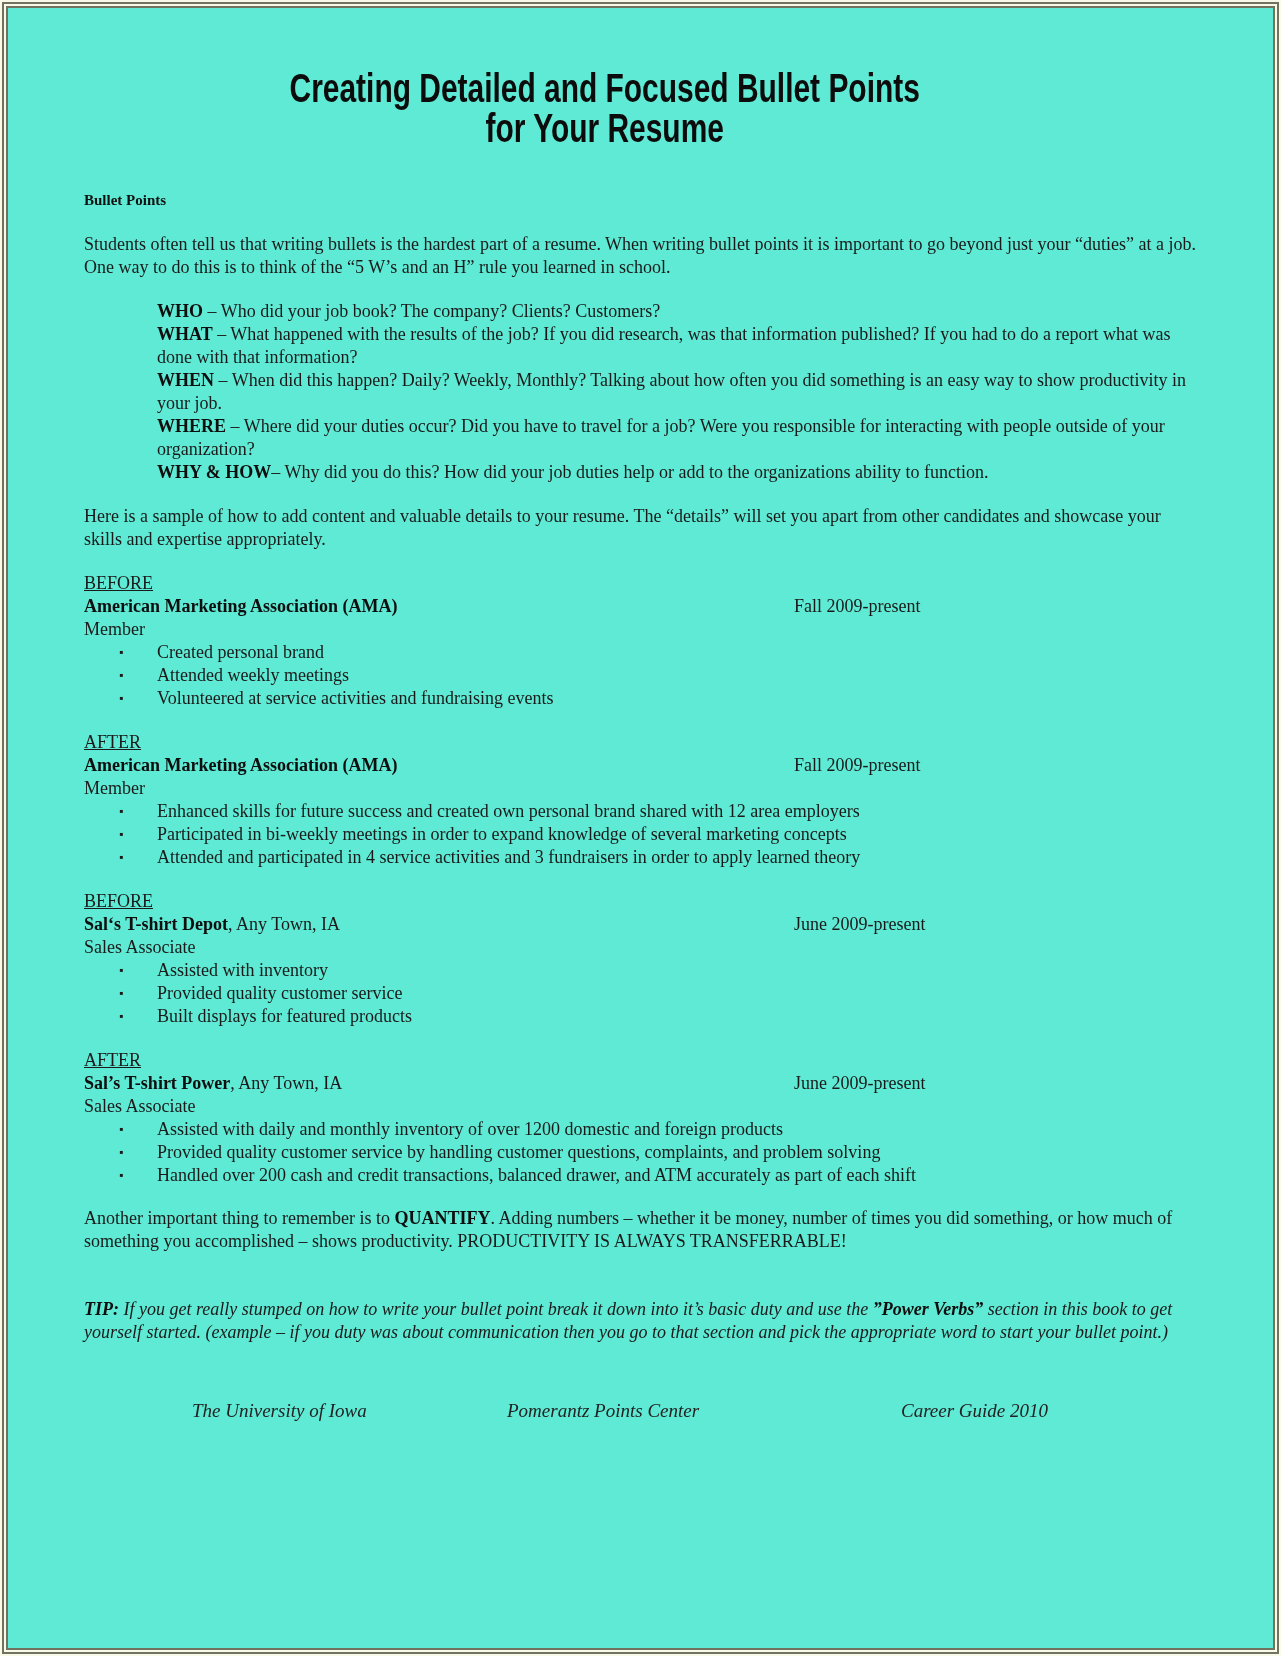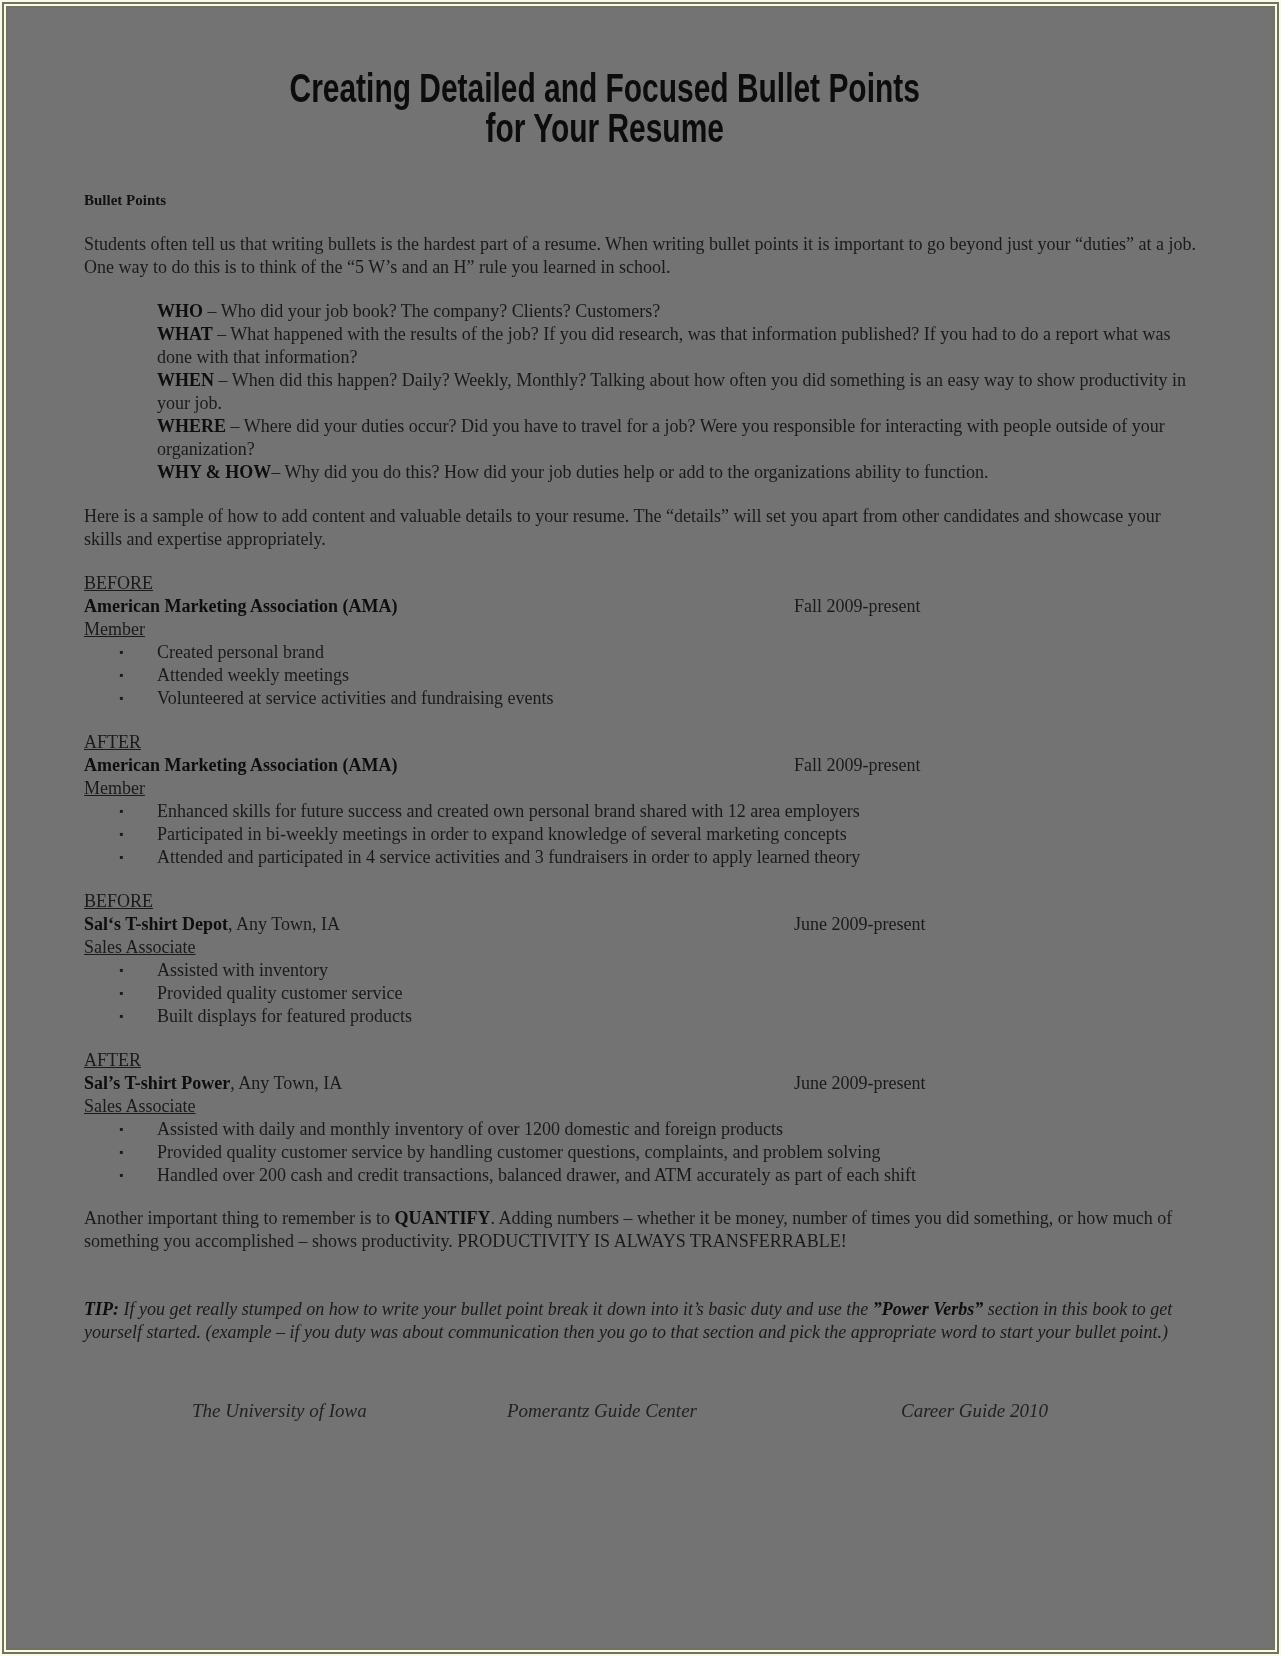--- a/index.html
+++ b/index.html
@@ -15,21 +15,21 @@
   }
   .frame-outer {
     position: absolute;
     inset: 2px;
     border: 2px solid #72735f;
     padding: 2px;
     box-sizing: border-box;
   }
   .page {
     border: 2px solid #72735f;
-    background: #737373;
+    background: #5eead4;
     height: 100%;
     box-sizing: border-box;
     overflow: hidden;
   }
   .content {
     padding: 0 76px;
     font-family: "Liberation Serif", serif;
     font-size: 18px;
     line-height: 23px;
     color: #1a1a1a;
@@ -79,21 +79,20 @@
     font-weight: bold;
     color: #0e0e0e;
   }
   .date-range {
     position: absolute;
     left: 710px;
     top: 0;
     font-weight: normal;
   }
   .role {
-    text-decoration: underline;
   }
   .b-row {
     display: flex;
     padding-left: 35px;
   }
   .b-glyph {
     width: 38px;
     flex: 0 0 38px;
     font-size: 12px;
     line-height: 23px;
@@ -240,19 +239,19 @@
             </div>
         </div>
       </div>
 
       <p class="para quantify-para"><span>Another important thing to remember is to </span><b>QUANTIFY</b><span>. Adding numbers – whether it be money, number of times you did something, or how much of something you accomplished – shows productivity. PRODUCTIVITY IS ALWAYS TRANSFERRABLE!</span></p>
 
       <p class="para tip-para"><b>TIP:</b><span> If you get really stumped on how to write your bullet point break it down into it’s basic duty and use the </span><b>”Power Verbs”</b><span> section in this book to get yourself started. (example – if you duty was about communication then you go to that section and pick the appropriate word to start your bullet point.)</span></p>
 
       <div class="footer">
         <span class="f-left">The University of Iowa</span>
-        <span class="f-center">Pomerantz Guide Center</span>
+        <span class="f-center">Pomerantz Points Center</span>
         <span class="f-right">Career Guide 2010</span>
       </div>
 
     </div>
   </div>
 </div>
 
 </body></html>

